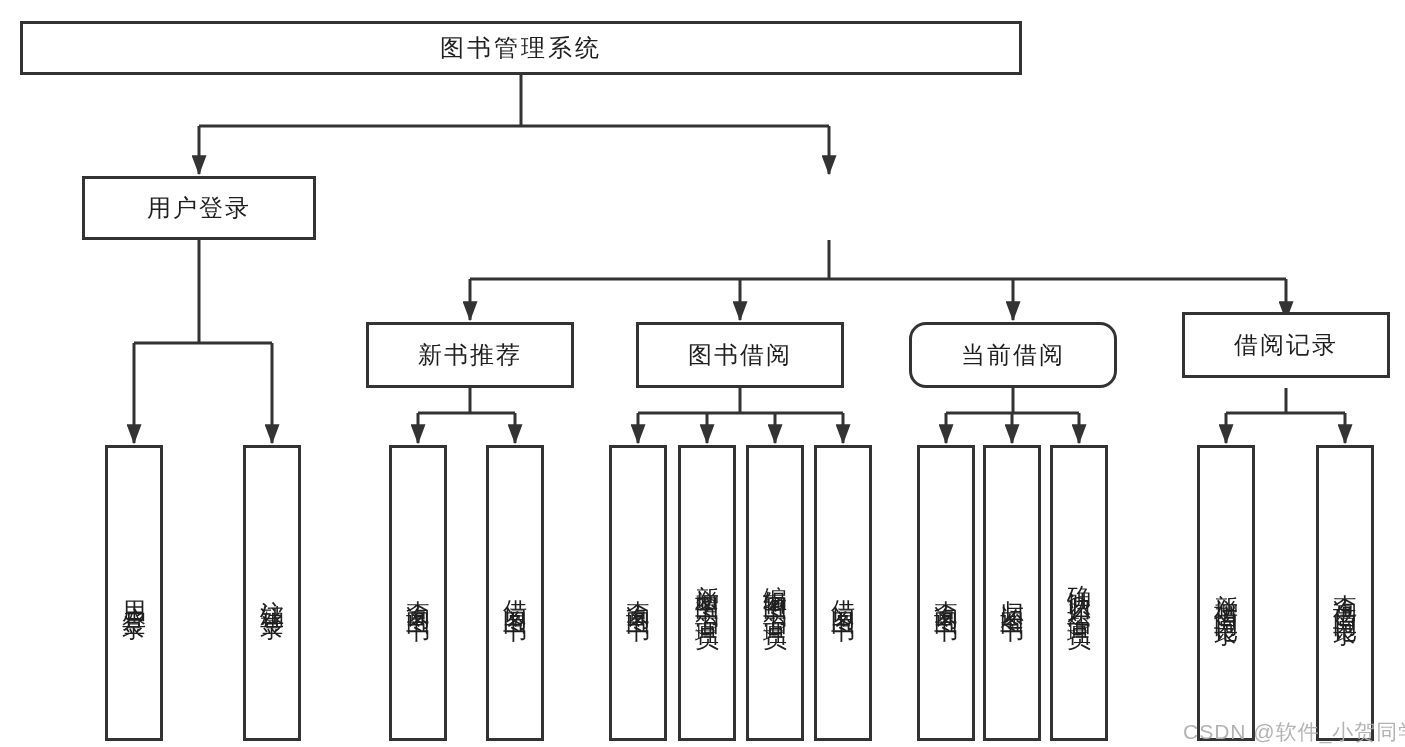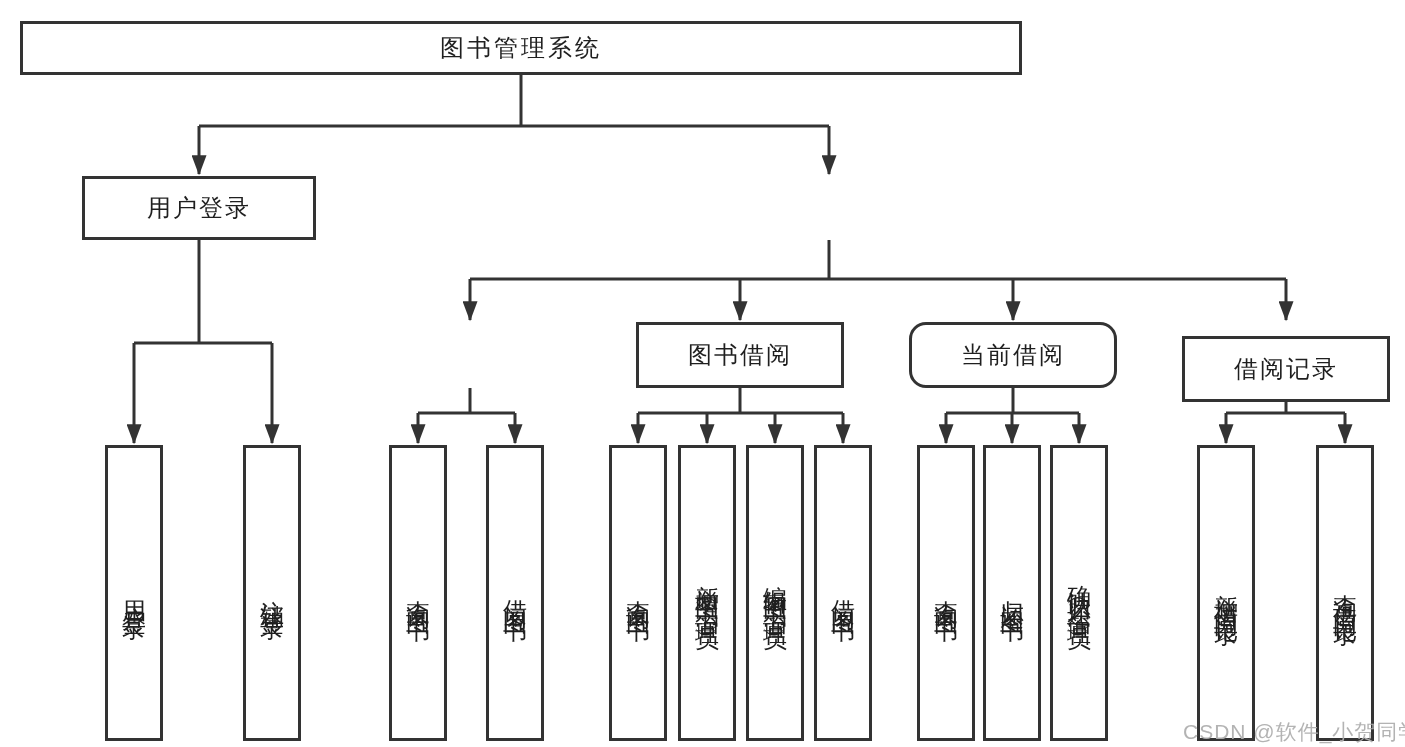--- a/index.html
+++ b/index.html
@@ -123,23 +123,24 @@
       <path d="M1226,405 H1345"></path>
       <path d="M1226,405 V435" marker-end="url(#arrow)"></path>
       <path d="M1345,405 V435" marker-end="url(#arrow)"></path>
     </g>
   </svg>
 
   <div class="node root-node" style="left:20px; top:13px; width:1002px; height:54px;">图书管理系统</div>
 
   <div class="node" style="left:82px; top:168px; width:234px; height:64px;">用户登录</div>
 
+  <div class="node" style="left:366px; top:314px; width:208px; height:66px;">新书推荐</div>
   <div class="node" style="left:636px; top:314px; width:208px; height:66px;text-align:center;">图书借阅</div>
   <div class="node" style="left:909px; top:314px; width:208px; height:66px;border-radius:17px;">当前借阅</div>
-  <div class="node" style="left:1182px; top:328px; width:208px; height:66px;">借阅记录</div>
+  <div class="node" style="left:1182px; top:304px; width:208px; height:66px;">借阅记录</div>
 
   <div class="vnode" style="left:105px; top:437px; width:58px; height:296px;">
     <span class="vtext">用户登录</span>
   </div>
   <div class="vnode" style="left:243px; top:437px; width:58px; height:296px;">
     <span class="vtext">注销登录</span>
   </div>
 
   <div class="vnode" style="left:389px; top:437px; width:58px; height:296px;">
     <span class="vtext">查询图书</span>

